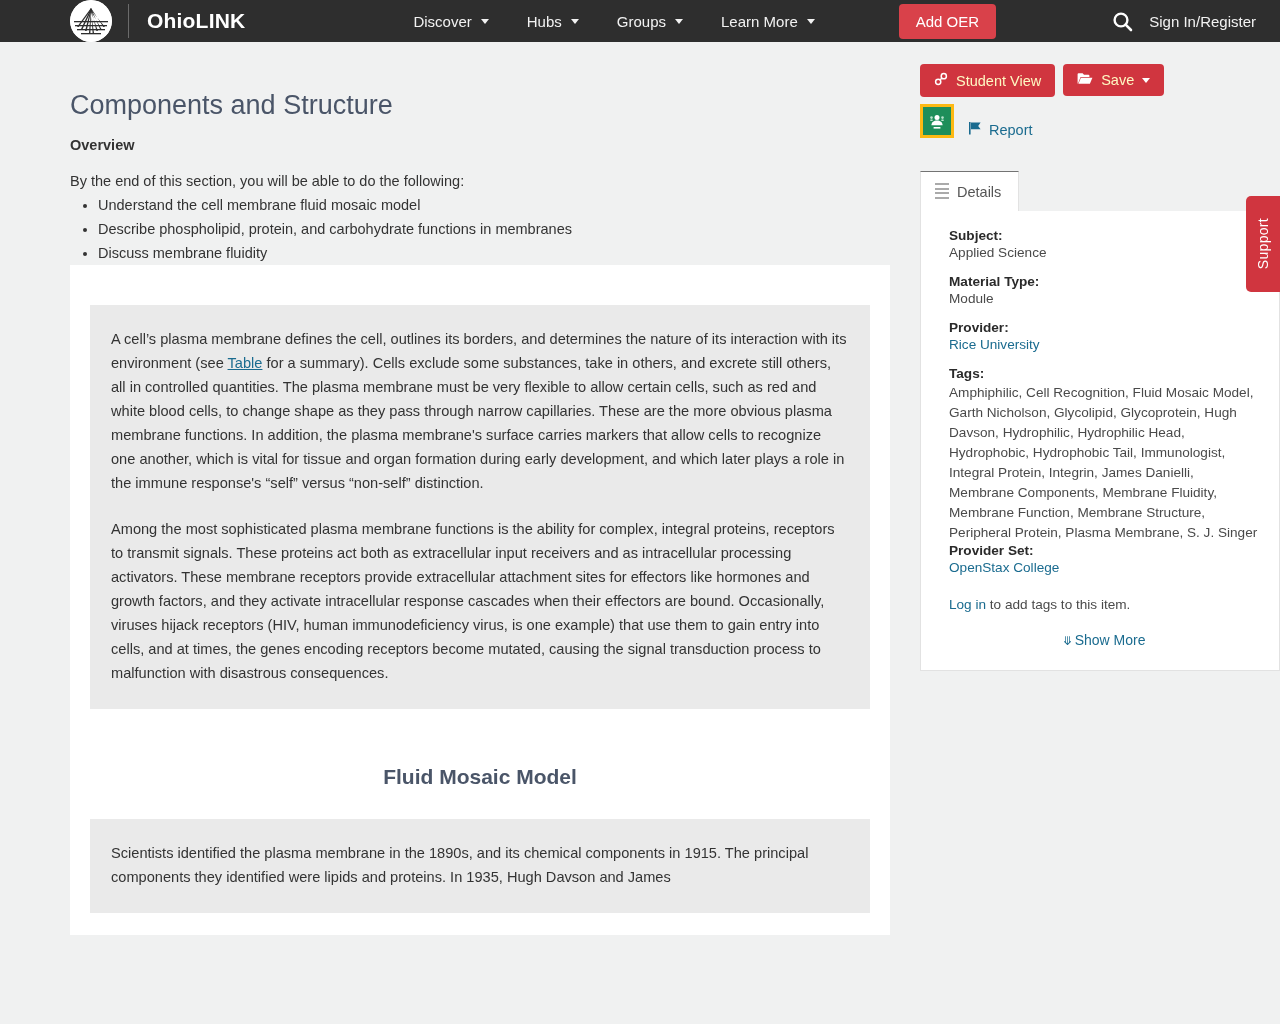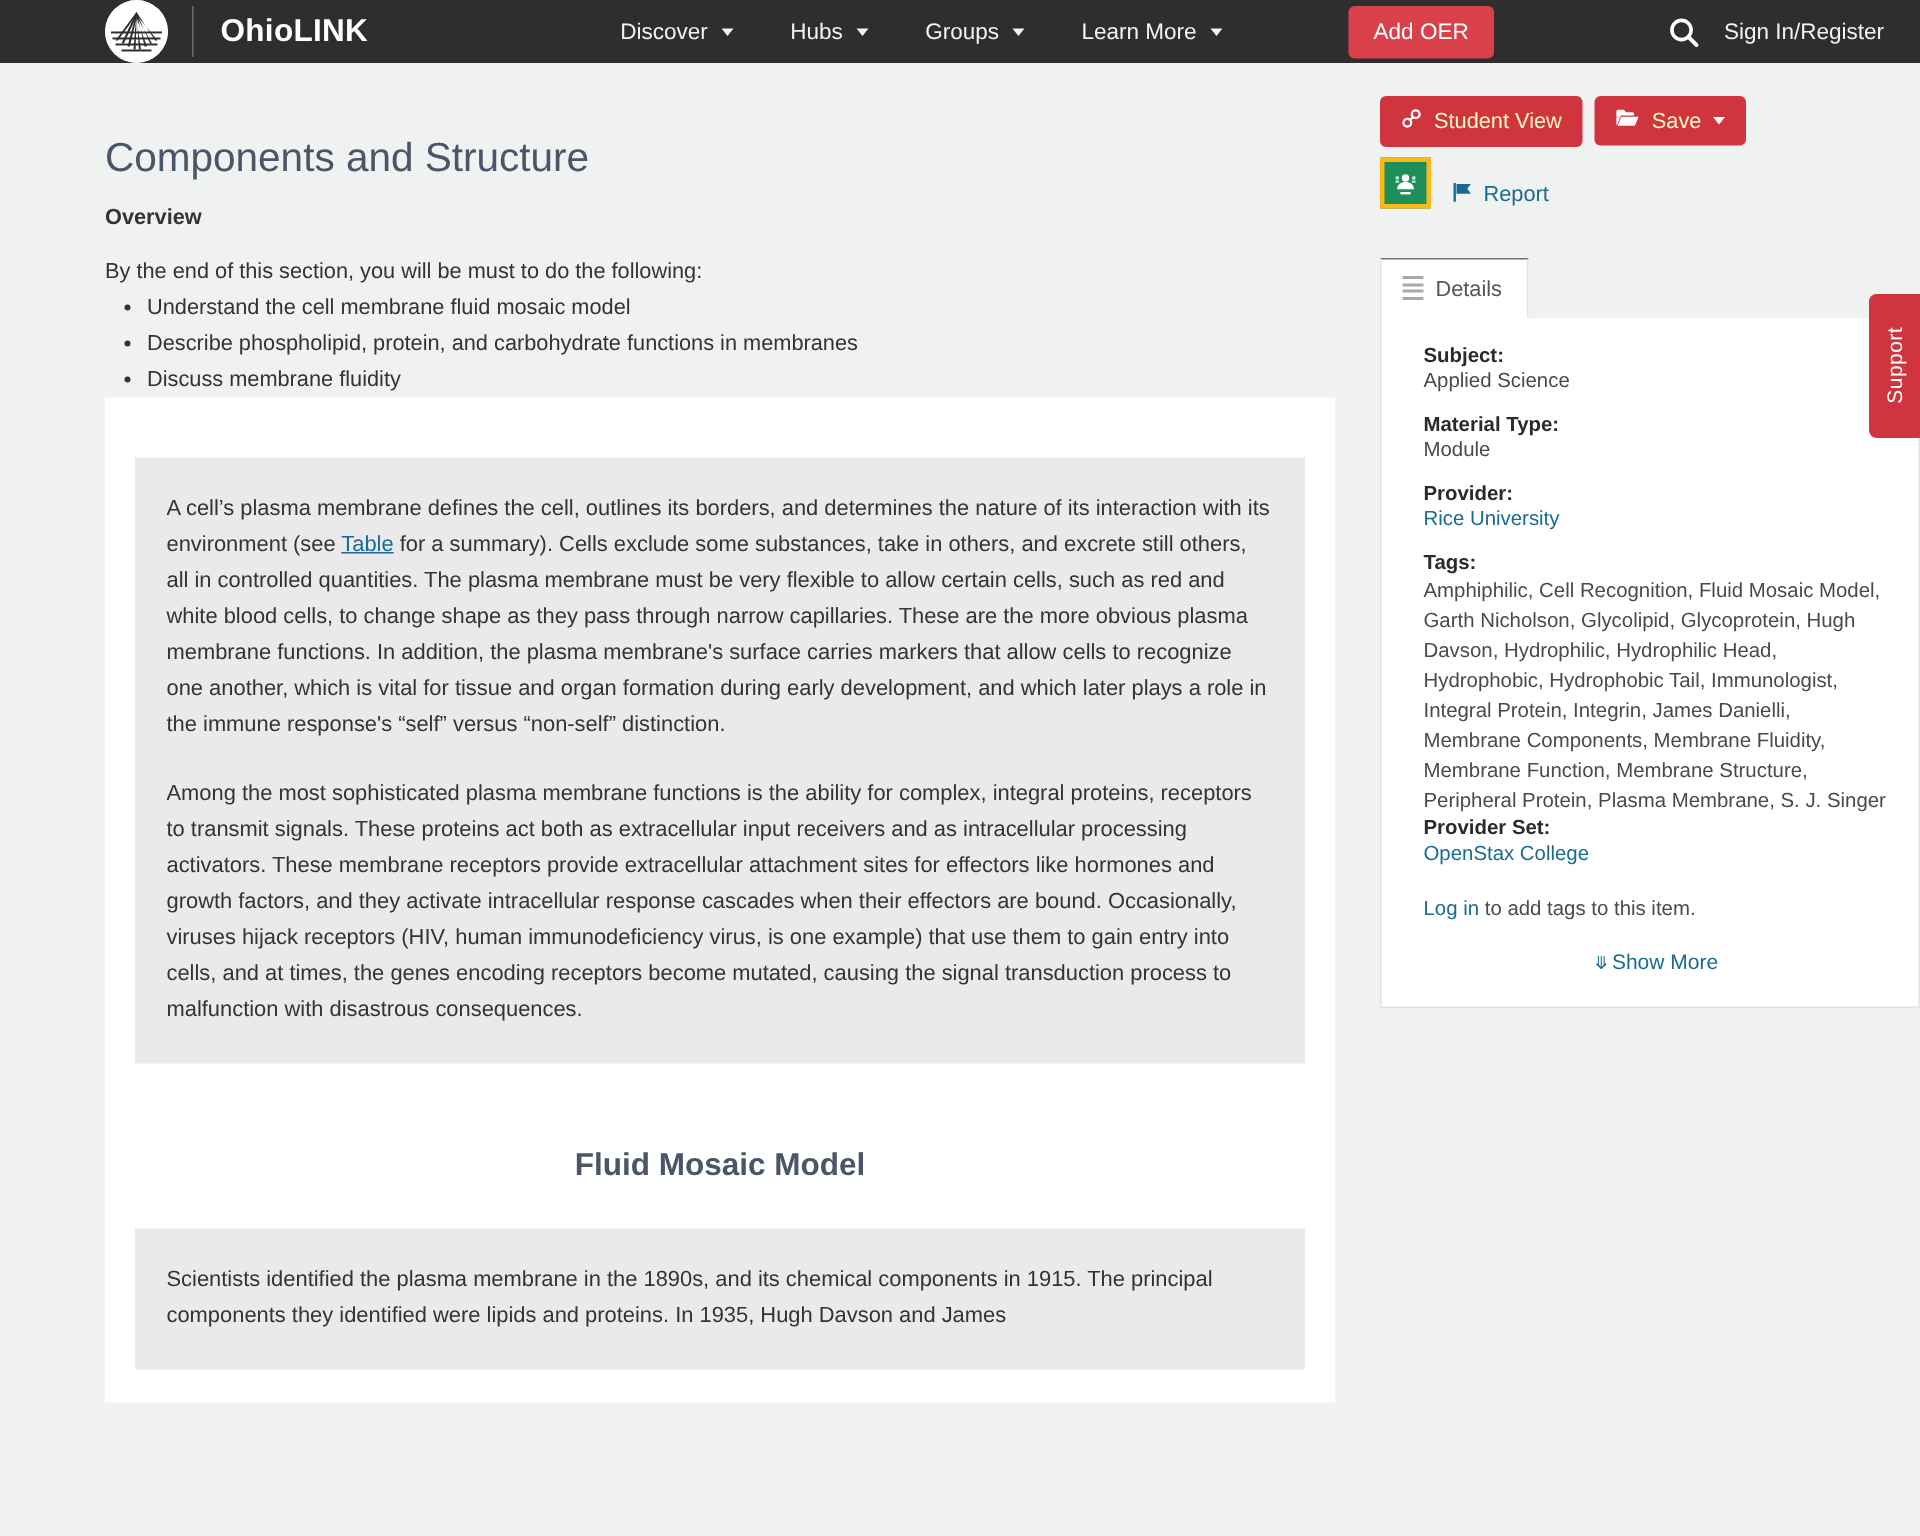--- a/index.html
+++ b/index.html
@@ -262,21 +262,21 @@
 
 <div class="page">
 
   <div class="col-main">
 
 
     <h1 class="page-title">Components and Structure</h1>
 
     <div>
       <p class="overview-head">Overview</p>
-      <p class="overview-intro">By the end of this section, you will be must to do the following:</p>
+      <p class="overview-intro">By the end of this section, you will be able to do the following:</p>
       <ul class="overview-list">
         <li>Understand the cell membrane fluid mosaic model</li>
         <li>Describe phospholipid, protein, and carbohydrate functions in membranes</li>
         <li>Discuss membrane fluidity</li>
       </ul>
     </div>
 
     <div class="card">
       <div class="content-block">
         <p><span>A cell’s plasma membrane defines the cell, outlines its borders, and determines the nature of its interaction with its environment (see </span><a class="inline-link">Table</a><span> for a summary). Cells exclude some substances, take in others, and excrete still others, all in controlled quantities. The plasma membrane must be very flexible to allow certain cells, such as red and white blood cells, to change shape as they pass through narrow capillaries. These are the more obvious plasma membrane functions. In addition, the plasma membrane's surface carries markers that allow cells to recognize one another, which is vital for tissue and organ formation during early development, and which later plays a role in the immune response's “self” versus “non-self” distinction.</span></p>

